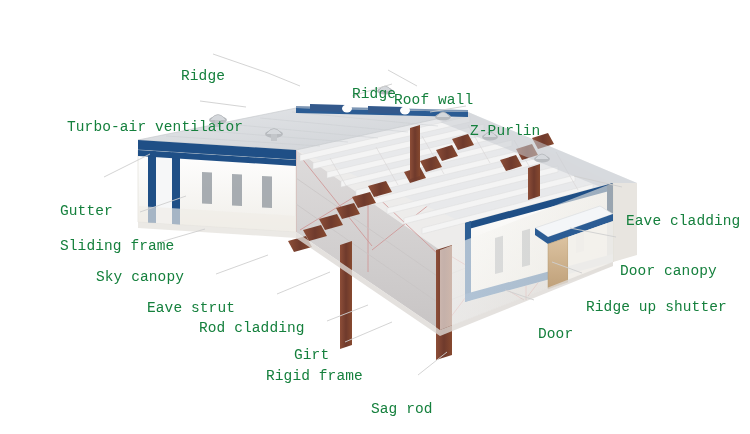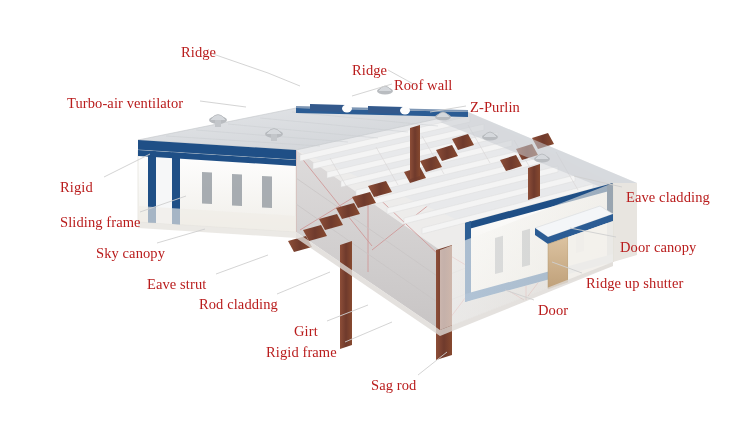--- a/index.html
+++ b/index.html
@@ -16,26 +16,27 @@
     font-family: "Liberation Sans", sans-serif;
   }
   #artwork {
     position: absolute;
     left: 0; top: 0;
     width: 750px;
     height: 434px;
   }
   .label {
     position: absolute;
-    font-family: Liberation Serif, serif;
+    font-family: Liberation Mono, monospace;
     font-size: 14.5px;
-    color: #b91c1c;
+    color: #15803d;
     white-space: nowrap;
     line-height: 1;
     letter-spacing: 0.1px;
+    margin-top: 24px;
   }
 </style>
 </head>
 <body>
 
 <div id="canvas">
 
   <svg id="artwork" viewBox="0 0 750 434">
     <defs>
       <linearGradient id="gRoofL" x1="0" y1="0" x2="1" y2="1">
@@ -285,23 +286,23 @@
         <path d="M 616 237 L 570 228"></path>
         <path d="M 582 273 L 552 262"></path>
         <path d="M 534 300 L 505 290"></path>
       </g>
   </svg>
 
   <div id="label-layer">
       <div class="label" style="left: 181px; top: 45px;">Ridge</div>
       <div class="label" style="left: 67px; top: 96px;">Turbo-air ventilator</div>
       <div class="label" style="left: 352px; top: 63px;">Ridge</div>
-      <div class="label" style="left: 394px; top: 78px;">Roof wall</div>
+      <div class="label" style="left: 394px; top: 69px;">Roof wall</div>
       <div class="label" style="left: 470px; top: 100px;">Z-Purlin</div>
-      <div class="label" style="left: 60px; top: 180px;">Rigid</div>
+      <div class="label" style="left: 60px; top: 180px;">Gutter</div>
       <div class="label" style="left: 60px; top: 215px;">Sliding frame</div>
       <div class="label" style="left: 96px; top: 246px;">Sky canopy</div>
       <div class="label" style="left: 147px; top: 277px;">Eave strut</div>
       <div class="label" style="left: 199px; top: 297px;">Rod cladding</div>
       <div class="label" style="left: 294px; top: 324px;">Girt</div>
       <div class="label" style="left: 266px; top: 345px; text-align: right;">Rigid frame</div>
       <div class="label" style="left: 371px; top: 378px;">Sag rod</div>
       <div class="label" style="left: 626px; top: 190px;">Eave cladding</div>
       <div class="label" style="left: 620px; top: 240px;">Door canopy</div>
       <div class="label" style="left: 586px; top: 276px;">Ridge up shutter</div>

